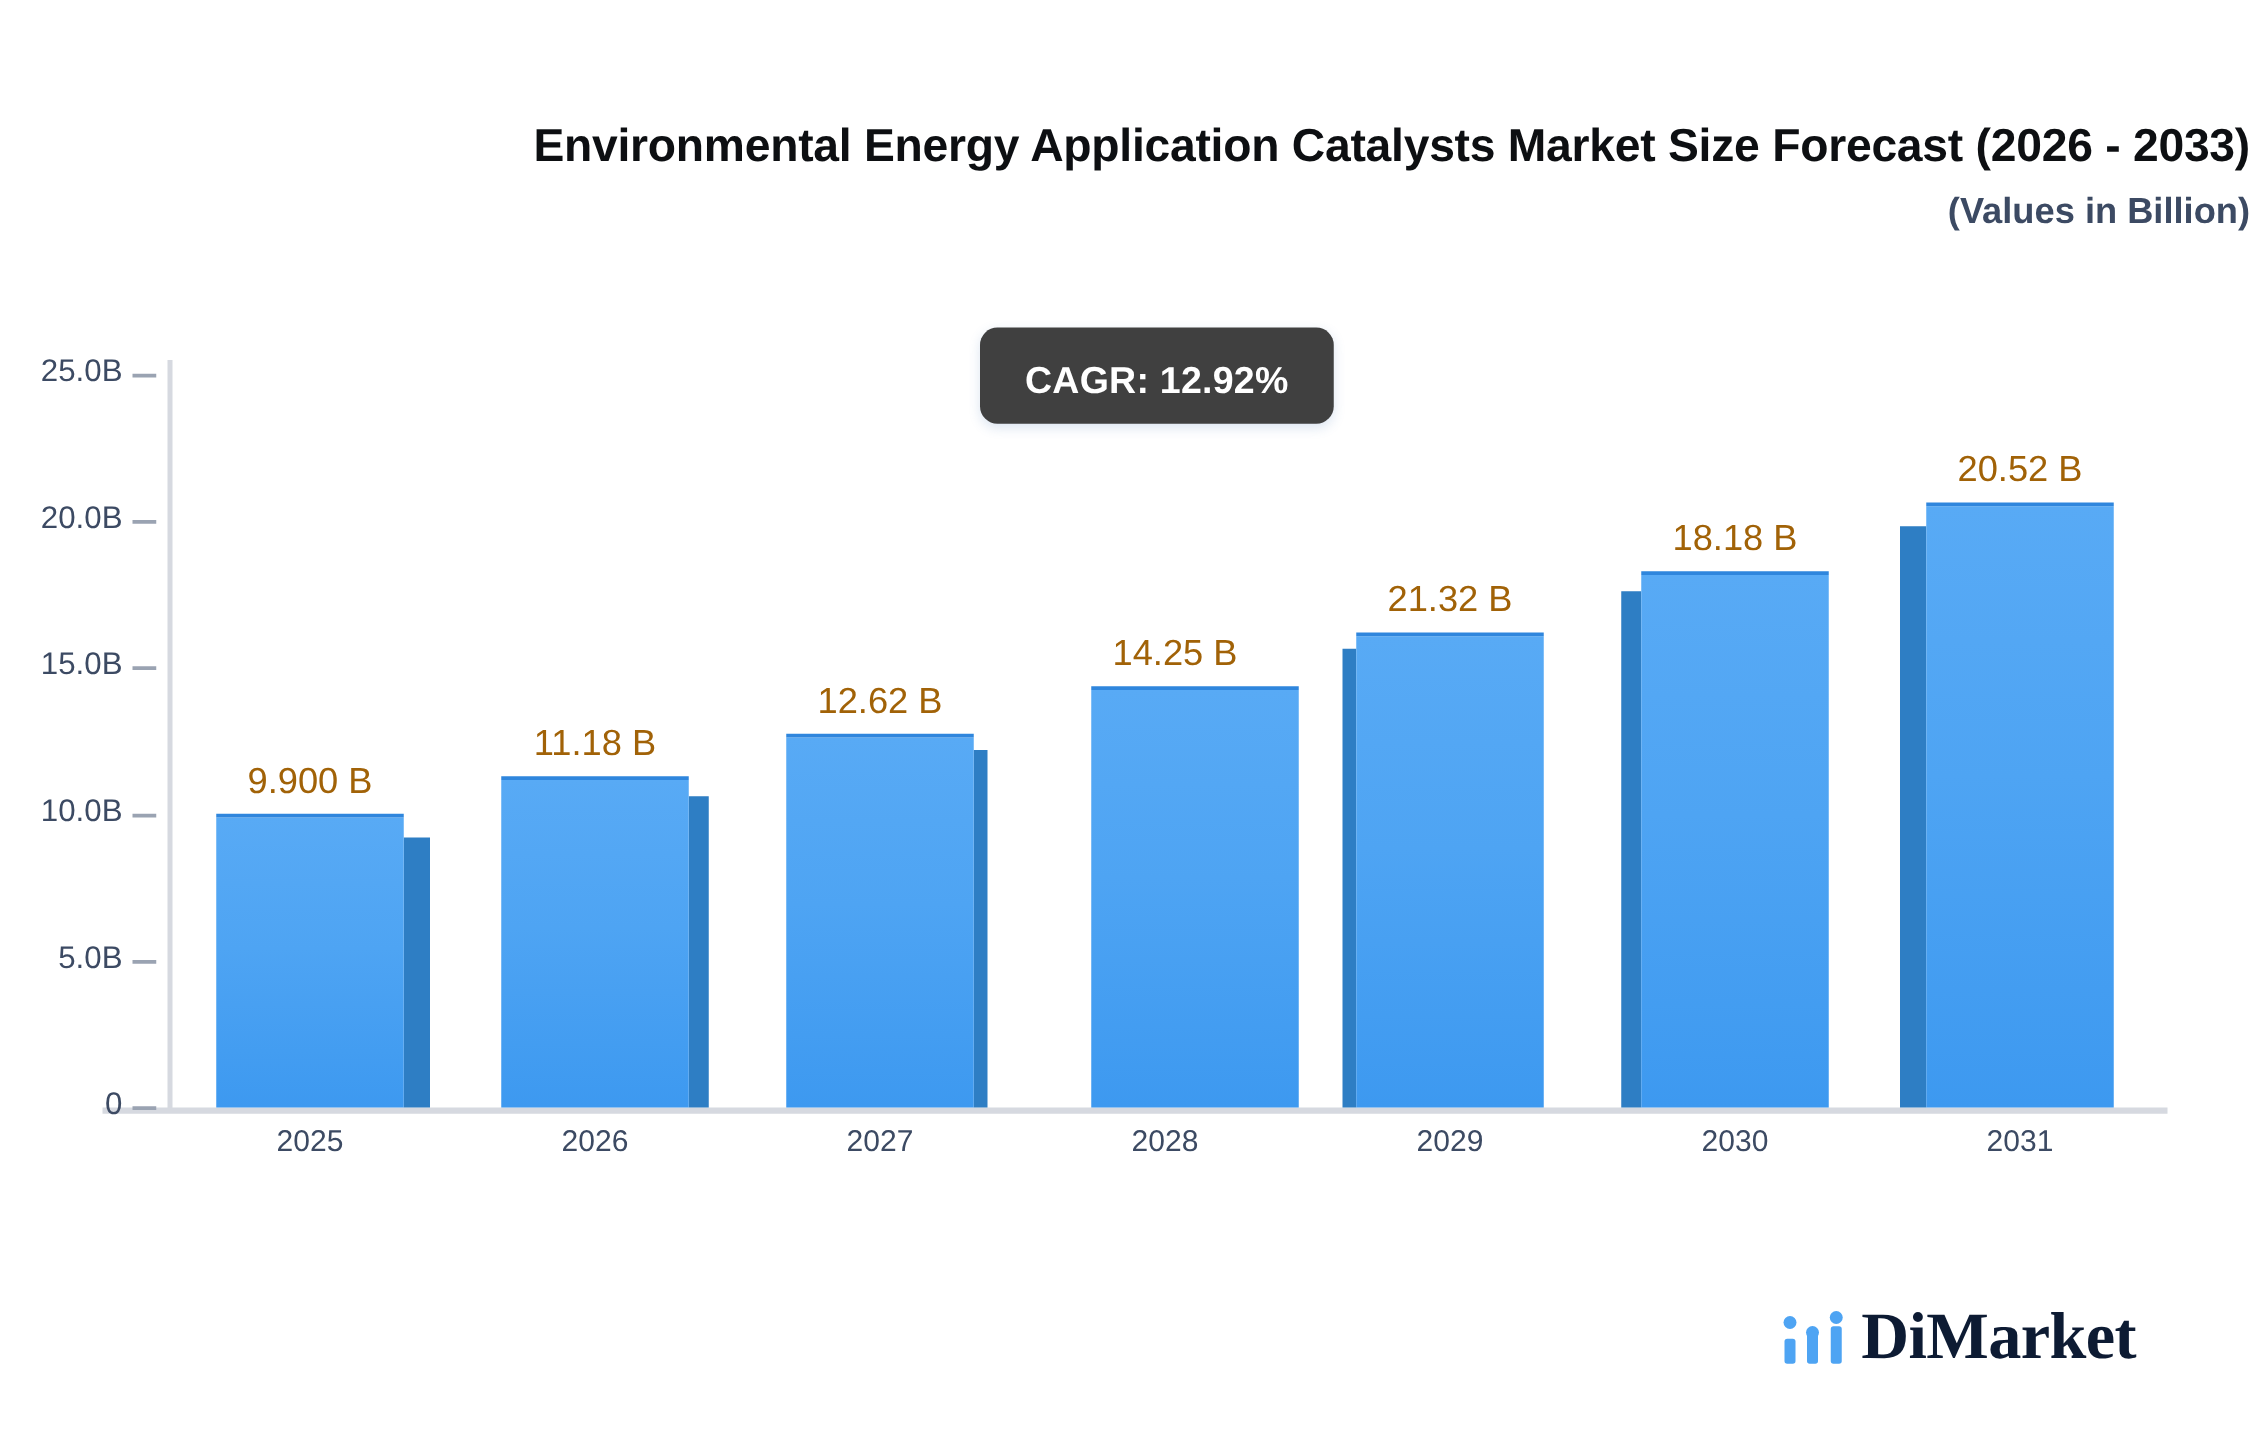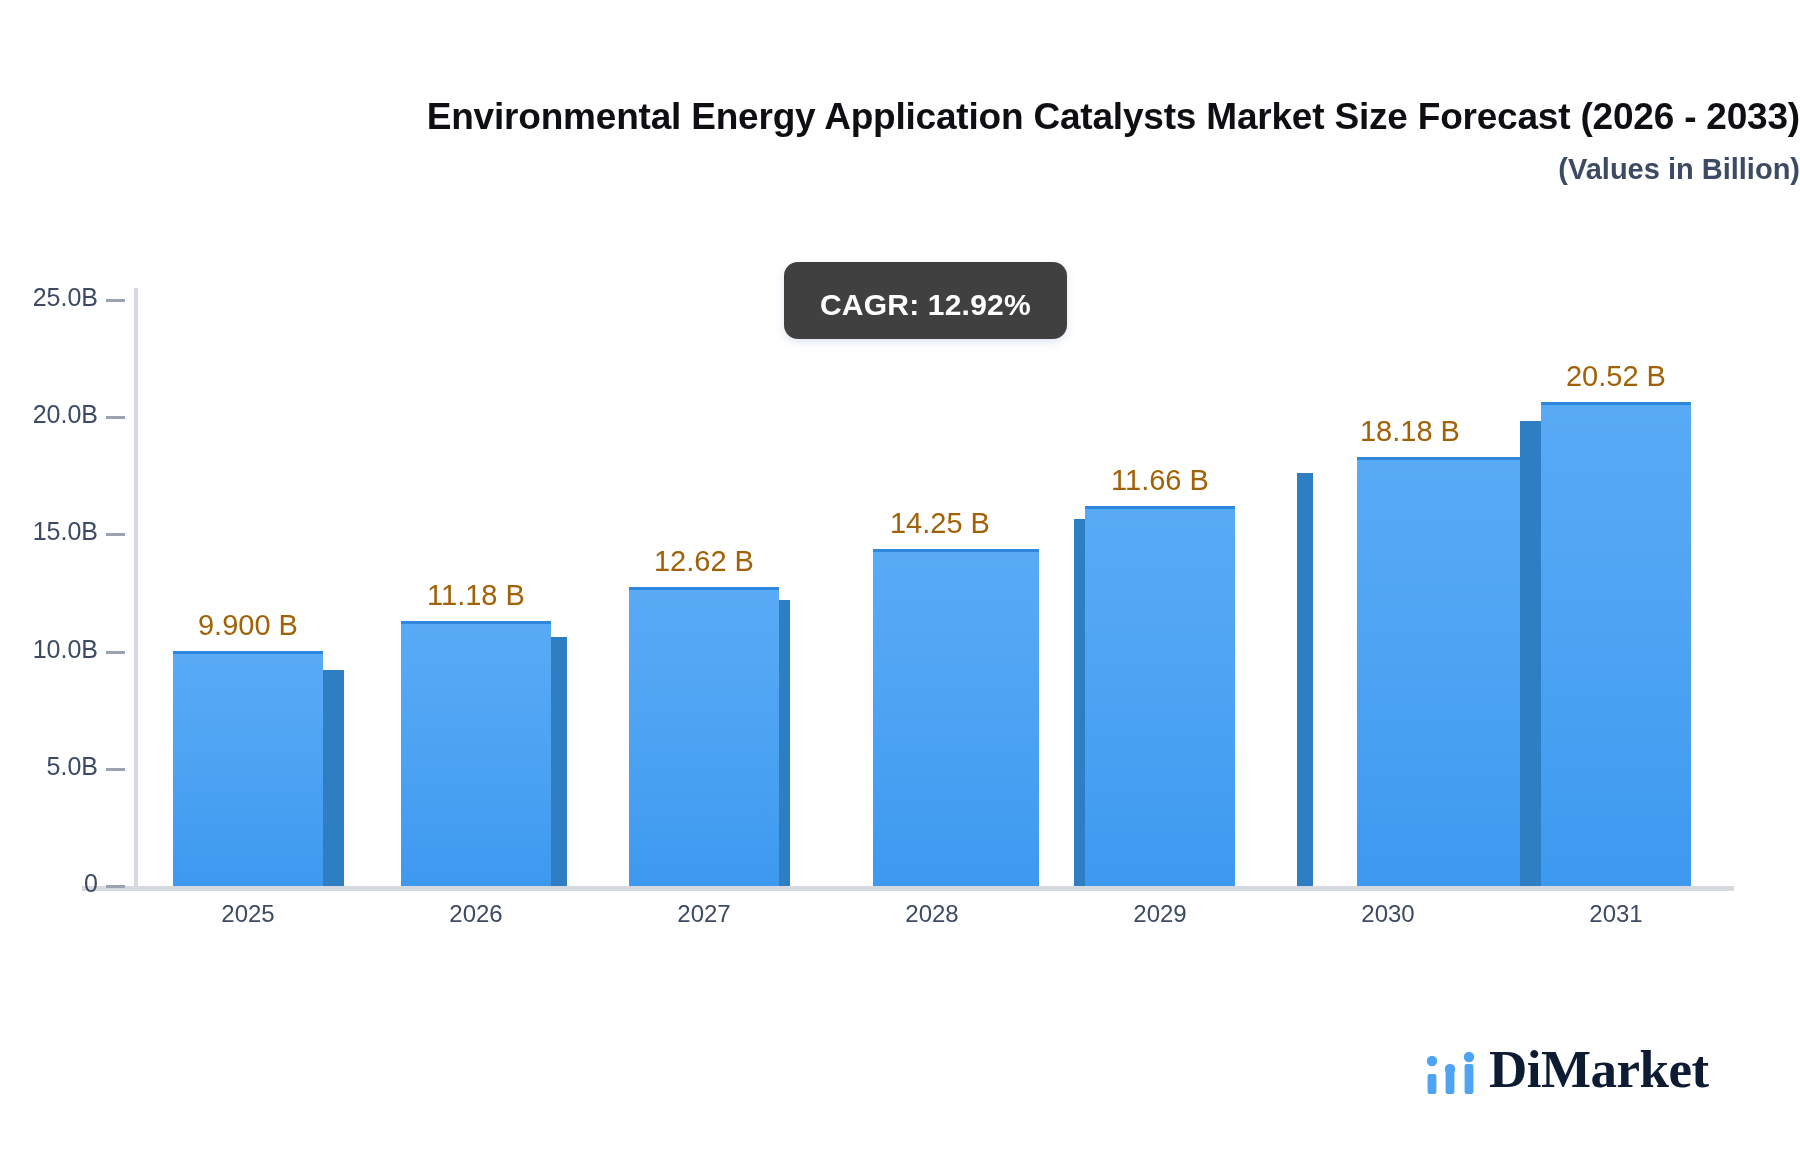--- a/index.html
+++ b/index.html
@@ -158,21 +158,21 @@
     color: #3c4a63;
     white-space: nowrap;
   }
 
   
   #logo {
     position: absolute;
     left: 1425px;
     top: 1043px;
     display: flex;
-    align-items: flex-end;
+    align-items: center;
     gap: 12px;
   }
   #logo-mark { display: block; }
   #logo-text {
     font-family: "Liberation Serif", serif;
     font-size: 53px;
     font-weight: bold;
     color: #0d1b33;
     letter-spacing: -0.5px;
     line-height: 1;
@@ -248,26 +248,26 @@
           <div class="bar-wrap" style="height: 334.02px; padding-left: 16px;">
             <div class="bar-front" style="height: 334.02px;"></div>
             <div class="bar-value" style="bottom: 346.02px;">14.25 B</div>
           </div>
           <div class="x-label">2028</div>
         </div>
         <div class="bar-slot" style="left: 951.33px; width: 149.34px;">
           <div class="bar-wrap" style="height: 377.384px;">
             <div class="bar-side left" style="height: 367.384px; width: 11.2px; left: -11.2px;"></div>
             <div class="bar-front" style="height: 377.384px;"></div>
-            <div class="bar-value" style="bottom: 389.384px;">11.66 B</div>
+            <div class="bar-value" style="bottom: 389.384px;">21.32 B</div>
           </div>
           <div class="x-label">2029</div>
         </div>
         <div class="bar-slot" style="left: 1179.33px; width: 149.34px;">
-          <div class="bar-wrap" style="height: 426.139px; padding-left: 44px;">
+          <div class="bar-wrap" style="height: 426.139px;">
             <div class="bar-side left" style="height: 413.139px; width: 16.4px; left: -16.4px;"></div>
             <div class="bar-front" style="height: 426.139px;"></div>
             <div class="bar-value" style="bottom: 438.139px;">18.18 B</div>
           </div>
           <div class="x-label">2030</div>
         </div>
         <div class="bar-slot" style="left: 1407.33px; width: 149.34px;">
           <div class="bar-wrap" style="height: 480.989px;">
             <div class="bar-side left" style="height: 464.989px; width: 21.6px; left: -21.6px;"></div>
             <div class="bar-front" style="height: 480.989px;"></div>

